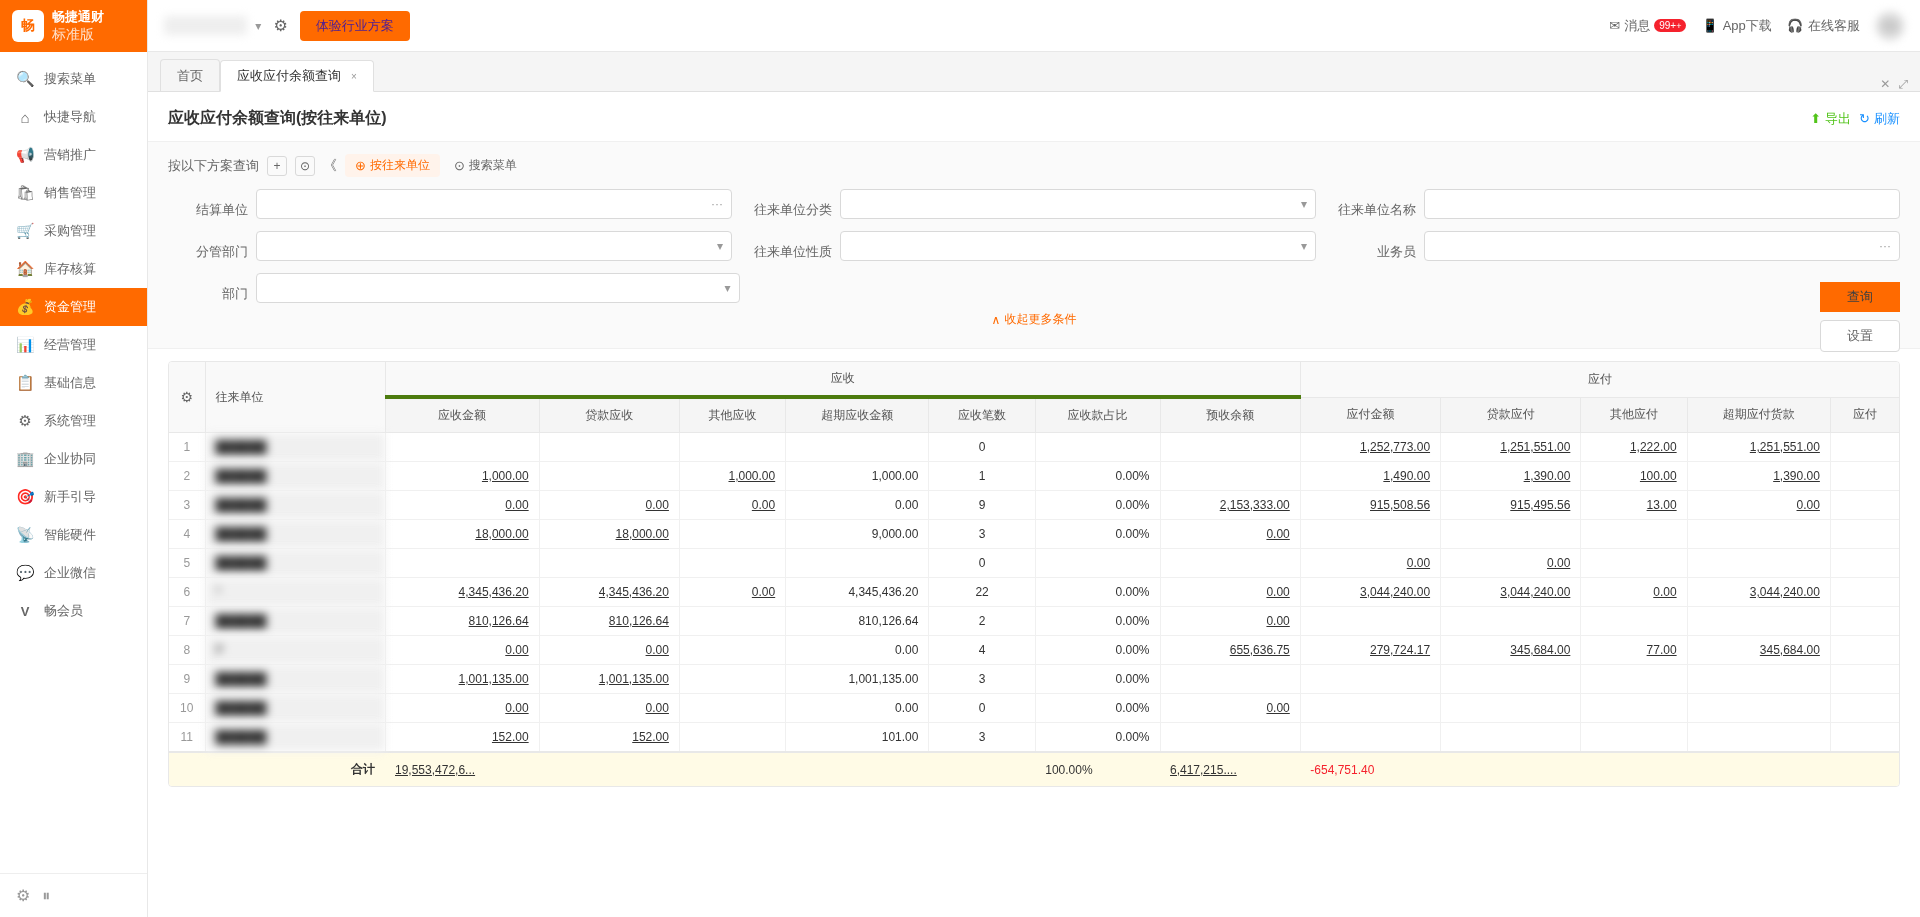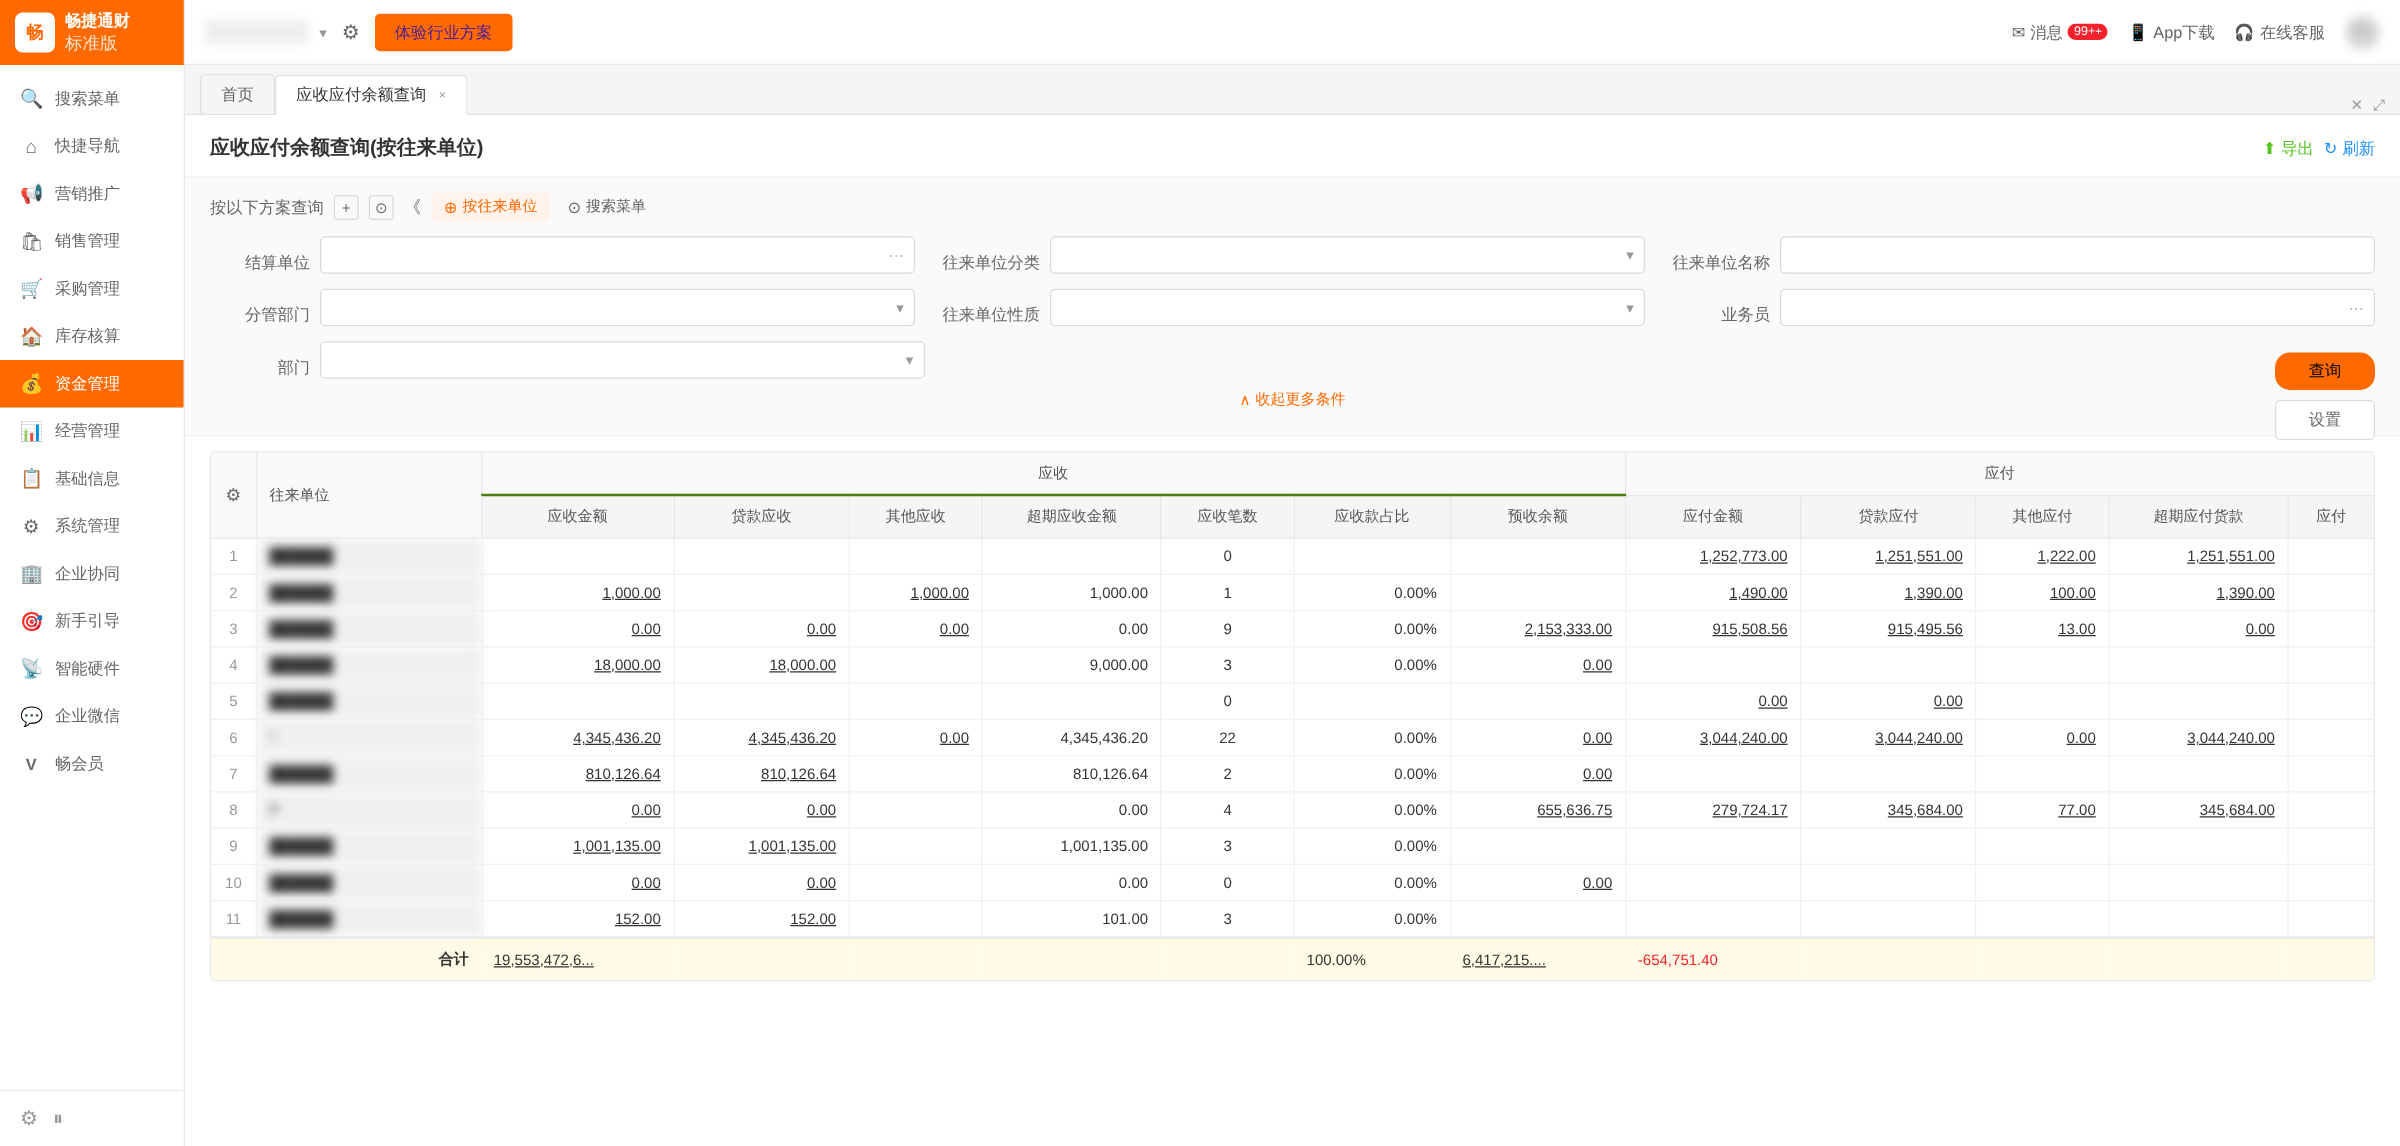--- a/index.html
+++ b/index.html
@@ -130,21 +130,21 @@
       text-align: center; padding: 8px; color: #ff6a00; font-size: 12px; cursor: pointer;
       display: flex; align-items: center; justify-content: center; gap: 4px;
     }
 
     
     .action-btns {
       position: absolute; right: 20px; top: 140px;
       display: flex; flex-direction: column; gap: 8px; z-index: 10;
     }
     .query-btn {
-      background: #ff6a00; color: #000000; border: none; border-radius: 12px;
+      background: #ff6a00; color: #404040; border: none; border-radius: 0;
       padding: 6px 20px; font-size: 13px; cursor: pointer; width: 80px;
     }
     .settings-btn {
       background: #fff; color: #666; border: 1px solid #d9d9d9; border-radius: 4px;
       padding: 6px 20px; font-size: 13px; cursor: pointer; width: 80px;
     }
 
     
     .table-container {
       margin: 12px 20px; border: 1px solid #e8e8e8; border-radius: 4px; overflow: auto;
@@ -397,21 +397,21 @@
   </div>
 
   <div class="table-container">
     <table>
       <thead>
         <tr class="group-header">
           <th rowspan="2" style="width:36px;">
             <span class="settings-gear">⚙</span>
           </th>
           <th rowspan="2" style="width:180px;text-align:left;">往来单位</th>
-          <th colspan="7" style="border-bottom: 2px solid #4d7c0f;">应收</th>
+          <th colspan="7" style="border-bottom: 4px solid #4d7c0f;">应收</th>
           <th colspan="5">应付</th>
         </tr>
         <tr>
           <th>应收金额</th>
           <th>贷款应收</th>
           <th>其他应收</th>
           <th>超期应收金额</th>
           <th>应收笔数</th>
           <th>应收款占比</th>
           <th>预收余额</th>

